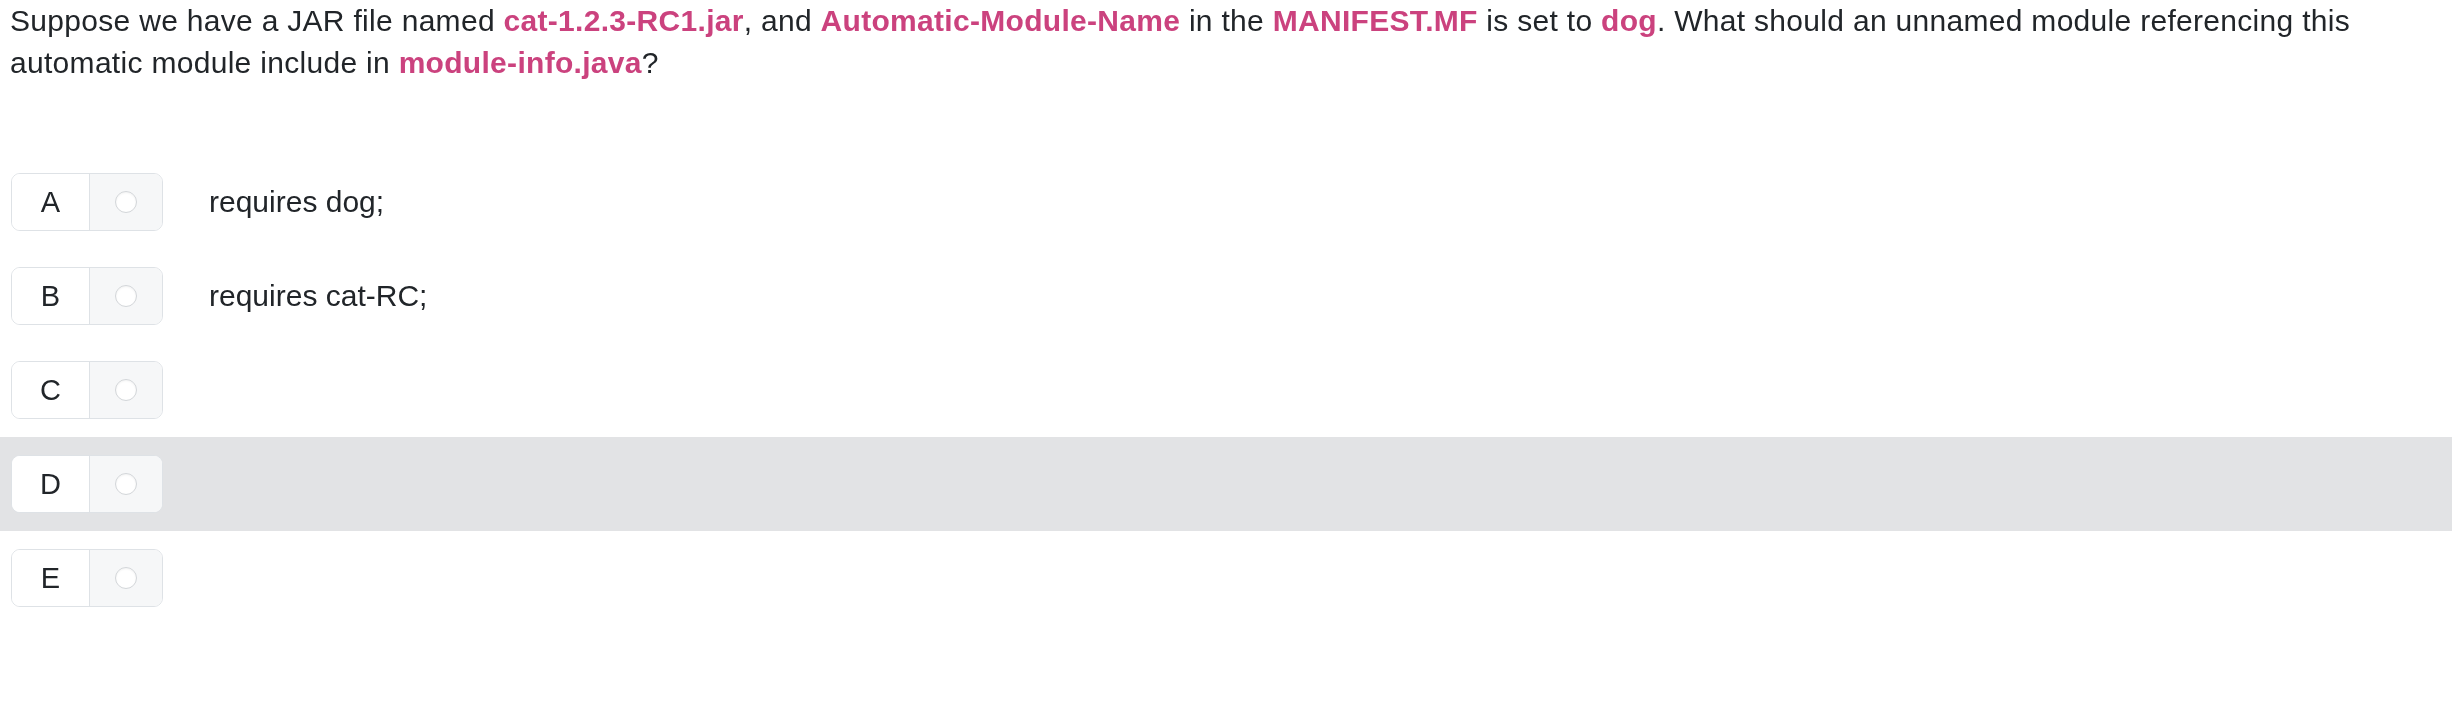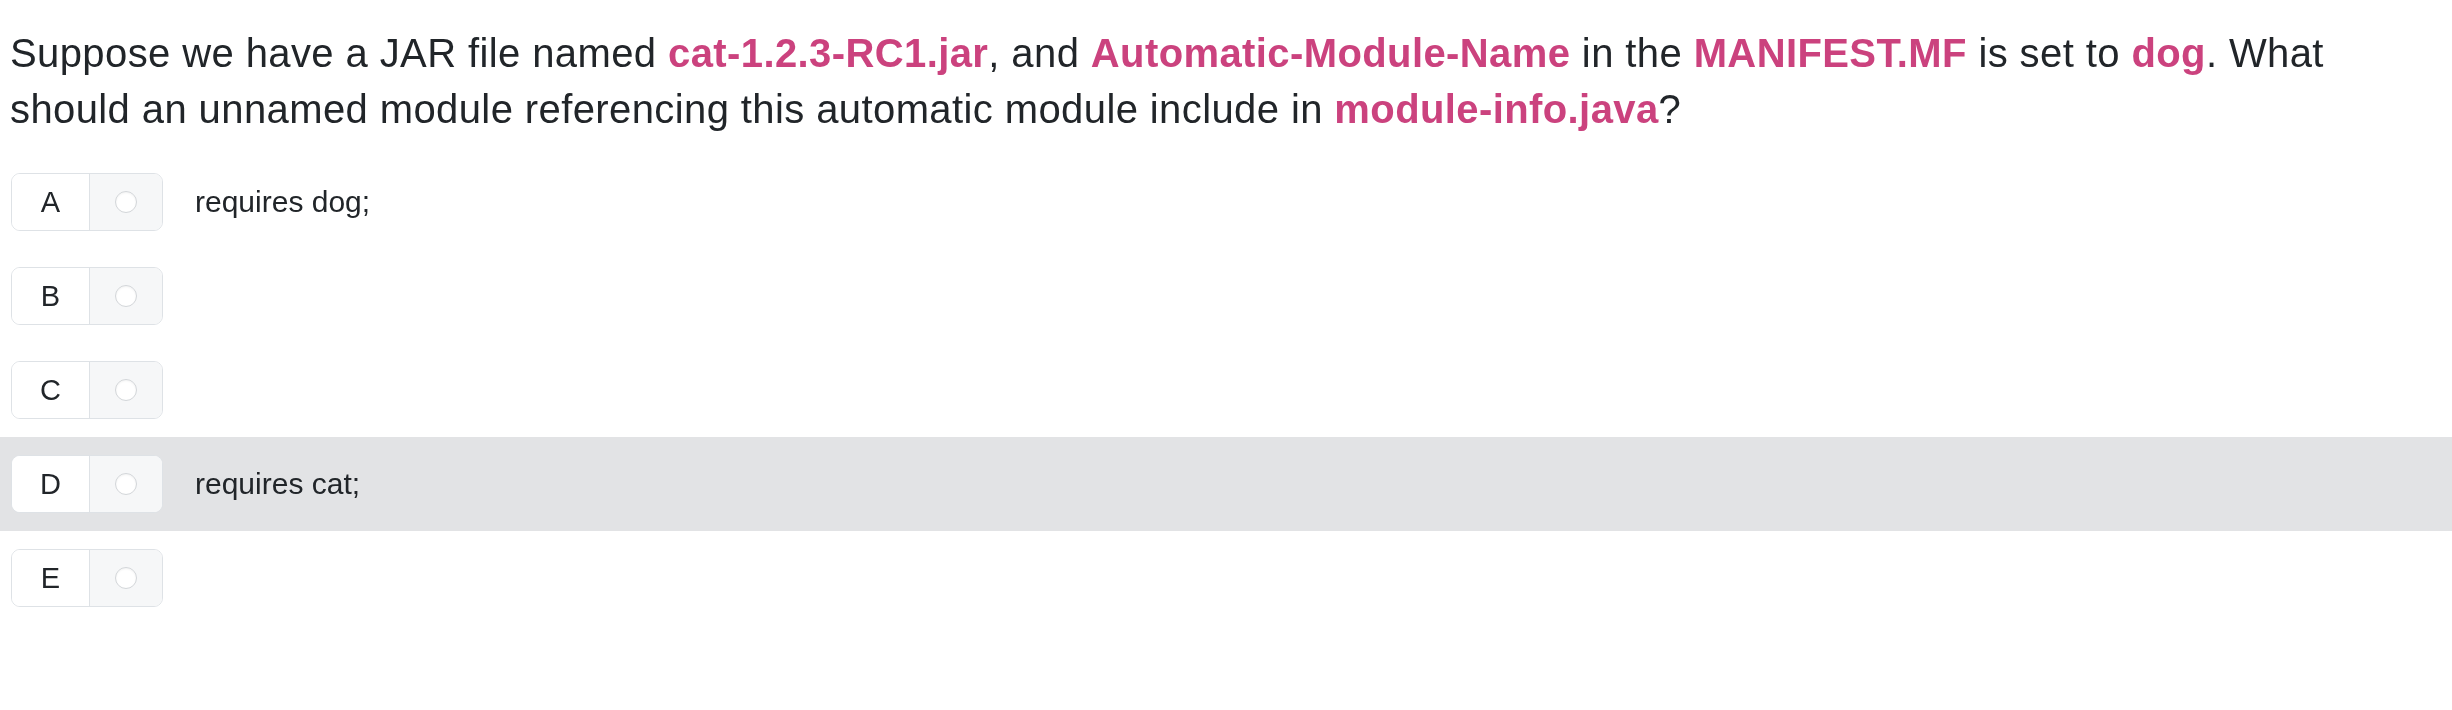--- a/index.html
+++ b/index.html
@@ -12,23 +12,23 @@
     height: 710px;
     font-family: "Liberation Sans", sans-serif;
     color: #212529;
     overflow: hidden;
   }
 
   
   #question-stem {
     position: absolute;
     left: 10px;
-    top: 25px;
+    top: 0;
     width: 2400px;
-    font-size: 40px;
+    font-size: 30px;
     line-height: 1.40;
     color: #212529;
     letter-spacing: 0.01em;
   }
   #question-stem .code {
     color: #cb427e;
     font-weight: bold;
   }
 
   
@@ -87,21 +87,21 @@
     height: 22px;
     border-radius: 50%;
     background: #ffffff;
     border: 1px solid #d3d6d9;
     box-sizing: border-box;
     box-shadow: inset 0 1px 2px rgba(0,0,0,0.05);
   }
 
   .option-text {
     flex: 1 1 auto;
-    margin-left: 32px;
+    margin-left: 46px;
     font-size: 30px;
     line-height: 1.2;
     color: #212529;
     white-space: nowrap;
   }
 </style>
 </head>
 <body>
 
 <div id="question-stem"><span>Suppose we have a JAR file named </span><span class="code">cat-1.2.3-RC1.jar</span><span>, and </span><span class="code">Automatic-Module-Name</span><span> in the </span><span class="code">MANIFEST.MF</span><span> is set to </span><span class="code">dog</span><span>. What should an unnamed module referencing this automatic module include in </span><span class="code">module-info.java</span><span>?</span></div>
@@ -116,37 +116,37 @@
       </div>
       <div class="option-text">requires dog;</div>
     </div>
     <div class="option-row">
       <div class="option-toggle">
         <div class="option-letter">B</div>
         <div class="option-radio-cell">
           <span class="radio-dot"></span>
         </div>
       </div>
+      <div class="option-text">requires cat-RC;</div>
     </div>
     <div class="option-row">
       <div class="option-toggle">
         <div class="option-letter">C</div>
         <div class="option-radio-cell">
           <span class="radio-dot"></span>
         </div>
       </div>
     </div>
     <div class="option-row is-highlighted">
       <div class="option-toggle">
         <div class="option-letter">D</div>
         <div class="option-radio-cell">
           <span class="radio-dot"></span>
         </div>
       </div>
-      <div class="option-text">requires cat;</div>
     </div>
     <div class="option-row">
       <div class="option-toggle">
         <div class="option-letter">E</div>
         <div class="option-radio-cell">
           <span class="radio-dot"></span>
         </div>
       </div>
     </div>
   </div>

